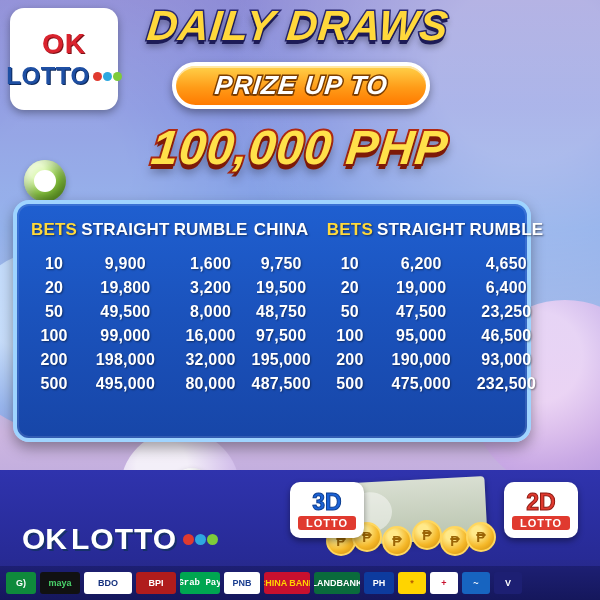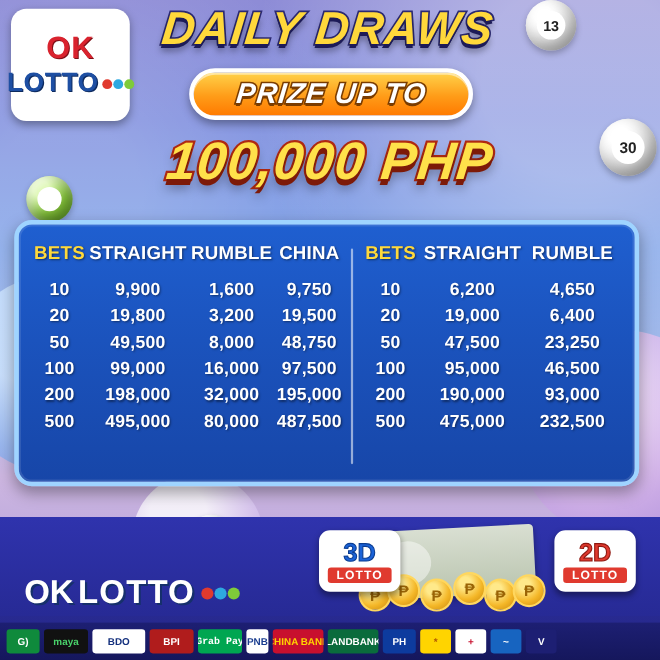--- a/index.html
+++ b/index.html
@@ -84,21 +84,21 @@
     position: absolute; left: 90px; top: 120px; width: 420px; text-align: center;
     font-size: 48px; font-weight: bold; letter-spacing: 1px;
     color: #ffe14a;
     -webkit-text-stroke: 4px #b12a12; paint-order: stroke fill;
     text-shadow: 0 5px 0 #7d1a08, 0 8px 10px rgba(0,0,0,0.38);
     font-style: italic; transform: skewX(-6deg);
   }
 
   
   .panel {
-    position: absolute; left: 13px; top: 200px; width: 568px; height: 242px;
+    position: absolute; left: 13px; top: 200px; width: 518px; height: 242px;
     background: linear-gradient(180deg,#1f5fd0 0%, #1b53bd 45%, #1746a8 100%);
     border: 4px solid #9fd4ff;
     border-radius: 16px;
     box-shadow: 0 6px 14px rgba(0,0,0,0.35), inset 0 0 0 2px rgba(255,255,255,0.12);
     padding: 14px 12px 10px 12px;
     display: flex;
   }
   .half { flex: 1; position: relative; }
   .divider {
     width: 2px; background: rgba(255,255,255,0.55); margin: 8px 6px 6px 6px; border-radius: 2px;
@@ -193,26 +193,20 @@
 </style>
 </head>
 <body>
 
 <div class="stage">
 
   <div class="blob" style="left:-40px;top:250px;width:180px;height:180px;background:radial-gradient(circle at 35% 30%,#cfe6ff 0 25%,#8fb6f0 60%,#6f86e0 100%);opacity:.8;"></div>
   <div class="blob" style="left:470px;top:300px;width:190px;height:190px;background:radial-gradient(circle at 35% 30%,#f3d9f7 0 25%,#caa8e6 60%,#a385d8 100%);opacity:.85;"></div>
   <div class="blob" style="left:120px;top:430px;width:120px;height:120px;background:radial-gradient(circle at 35% 30%,#ffffff 0 22%,#d9c7ef 60%,#b49ee0 100%);opacity:.8;"></div>
 
-  <div class="ball" style="left:478px;top:0px;width:46px;height:46px;background:radial-gradient(circle at 32% 28%,#ffffff 0 18%,#ededed 55%,#b9b9b9 100%);">
-    <div class="face" style="width:26px;height:26px;font-size:13px;">13</div>
-  </div>
-  <div class="ball" style="left:545px;top:108px;width:52px;height:52px;background:radial-gradient(circle at 32% 28%,#ffffff 0 18%,#e6e6e6 55%,#b0b0b0 100%);">
-    <div class="face" style="width:30px;height:30px;font-size:14px;">30</div>
-  </div>
   <div class="ball" style="left:24px;top:160px;width:42px;height:42px;background:radial-gradient(circle at 32% 28%,#d9f7a8 0 18%,#8ed13f 55%,#4f8f14 100%);">
     <div class="face" style="width:22px;height:22px;font-size:12px;"></div>
   </div>
   <div class="ball" style="left:170px;top:468px;width:44px;height:44px;background:radial-gradient(circle at 32% 28%,#ffffff 0 18%,#ececec 55%,#b5b5b5 100%);">
     <div class="face" style="width:26px;height:26px;font-size:13px;">37</div>
   </div>
   <div class="ball" style="left:212px;top:492px;width:34px;height:34px;background:radial-gradient(circle at 32% 28%,#ffffff 0 18%,#eaeaea 55%,#b0b0b0 100%);"></div>
 
   <div class="logo-card">
     <div class="logo-ok">OK</div>
@@ -365,21 +359,21 @@
       <div class="b-big">2D</div>
       <div class="b-small">LOTTO</div>
     </div>
 
     <div class="paybar">
       <div class="pay g" style="width:30px">G)</div>
       <div class="pay maya" style="width:40px">maya</div>
       <div class="pay bdo" style="width:48px">BDO</div>
       <div class="pay bpi" style="width:40px">BPI</div>
       <div class="pay grab" style="width:40px">Grab Pay</div>
-      <div class="pay pnb" style="width:20px">PNB</div>
+      <div class="pay pnb" style="width:36px">PNB</div>
       <div class="pay cb" style="width:46px">CHINA BANK</div>
       <div class="pay lb" style="width:46px">LANDBANK</div>
       <div class="pay flag" style="width:30px">PH</div>
       <div class="pay sun" style="width:28px">*</div>
       <div class="pay ph" style="width:28px">+</div>
       <div class="pay c1" style="width:28px">~</div>
       <div class="pay c2" style="width:28px">V</div>
     </div>
   </div>
 

